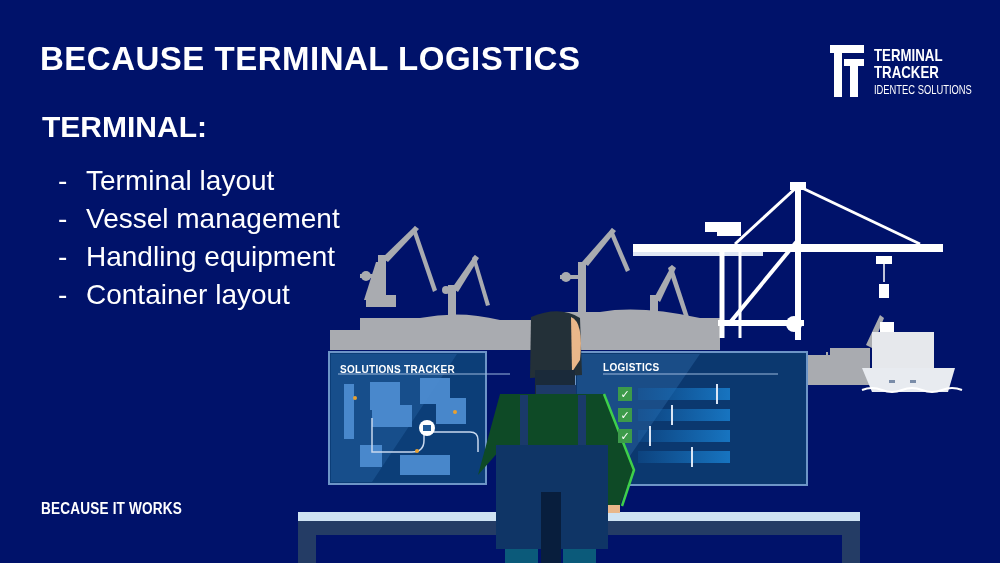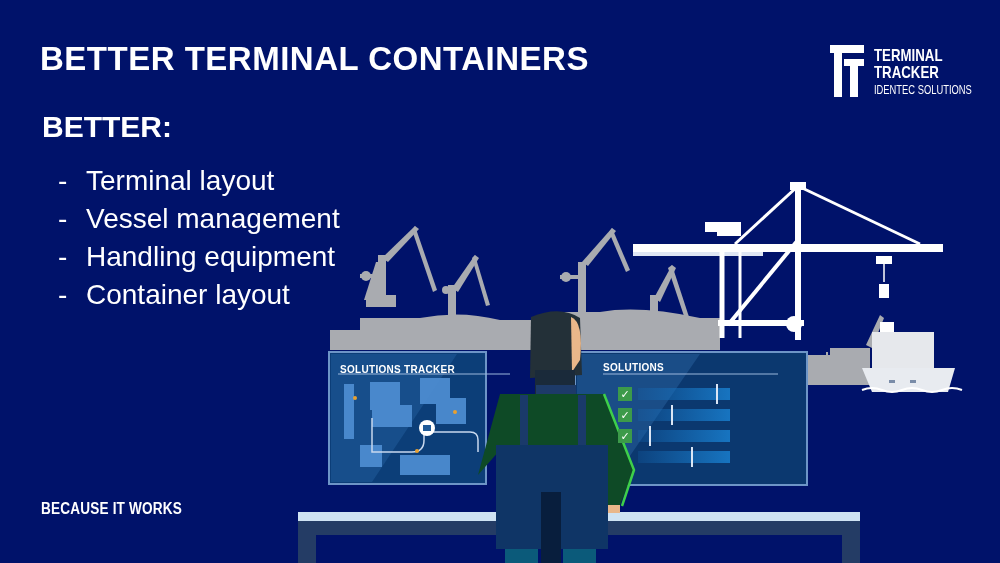--- a/index.html
+++ b/index.html
@@ -129,24 +129,24 @@
     <rect x="520" y="395" width="8" height="50" fill="#1a3a6a"></rect>
     <rect x="578" y="395" width="8" height="50" fill="#1a3a6a"></rect>
     <rect x="496" y="445" width="112" height="104" fill="#0f3566"></rect>
     <rect x="541" y="492" width="20" height="71" fill="#081e3d"></rect>
     <rect x="505" y="549" width="33" height="14" fill="#0b5a7a"></rect>
     <rect x="563" y="549" width="33" height="14" fill="#0b5a7a"></rect>
     <rect x="608" y="505" width="12" height="8" fill="#e9b78a"></rect>
   </g>
 </svg>
 
-<h1 class="title">BETTER TERMINAL CONTAINERS</h1>
+<h1 class="title">BECAUSE TERMINAL LOGISTICS</h1>
 
 <div class="factors">
-  <h2>BETTER:</h2>
+  <h2>TERMINAL:</h2>
   <ul>
     <li><span class="dash">-</span><span>Terminal layout</span></li>
     <li><span class="dash">-</span><span>Vessel management</span></li>
     <li><span class="dash">-</span><span>Handling equipment</span></li>
     <li><span class="dash">-</span><span>Container layout</span></li>
   </ul>
 </div>
 
 <div class="logo">
   <svg width="34" height="52" viewBox="0 0 34 52">
@@ -158,21 +158,21 @@
   <div class="txt">
     <span class="l1">TERMINAL</span>
     <span class="l2">TRACKER</span>
     <span class="l3">IDENTEC SOLUTIONS</span>
   </div>
 </div>
 
 <div class="tagline">BECAUSE IT WORKS</div>
 
 <div class="panel-title" style="left:340px; top:364px;">SOLUTIONS TRACKER</div>
-<div class="panel-title" style="left:603px; top:362px;">SOLUTIONS</div>
+<div class="panel-title" style="left:603px; top:362px;">LOGISTICS</div>
 
 <div id="container-rows" style="position:absolute; left:618px; top:387px;">
     <div style="position: absolute; left: 0px; top: 0px; width: 112px; height: 14px;">
       <div style="position: absolute; left: 0px; top: 0px; width: 14px; height: 14px; background: rgb(60, 154, 74); color: rgb(255, 255, 255); font-size: 11px; line-height: 14px; text-align: center;">✓</div>
       <div style="position: absolute; left: 20px; top: 1px; width: 92px; height: 12px; background: linear-gradient(90deg, rgba(20, 110, 190, 0.2), rgb(23, 116, 192));"></div>
       <div style="position: absolute; left: 98.2px; top: -3px; width: 2px; height: 20px; background: rgb(219, 230, 245);"></div>
     </div>
     <div style="position: absolute; left: 0px; top: 21px; width: 112px; height: 14px;">
       <div style="position: absolute; left: 0px; top: 0px; width: 14px; height: 14px; background: rgb(60, 154, 74); color: rgb(255, 255, 255); font-size: 11px; line-height: 14px; text-align: center;">✓</div>
       <div style="position: absolute; left: 20px; top: 1px; width: 92px; height: 12px; background: linear-gradient(90deg, rgba(20, 110, 190, 0.2), rgb(23, 116, 192));"></div>

